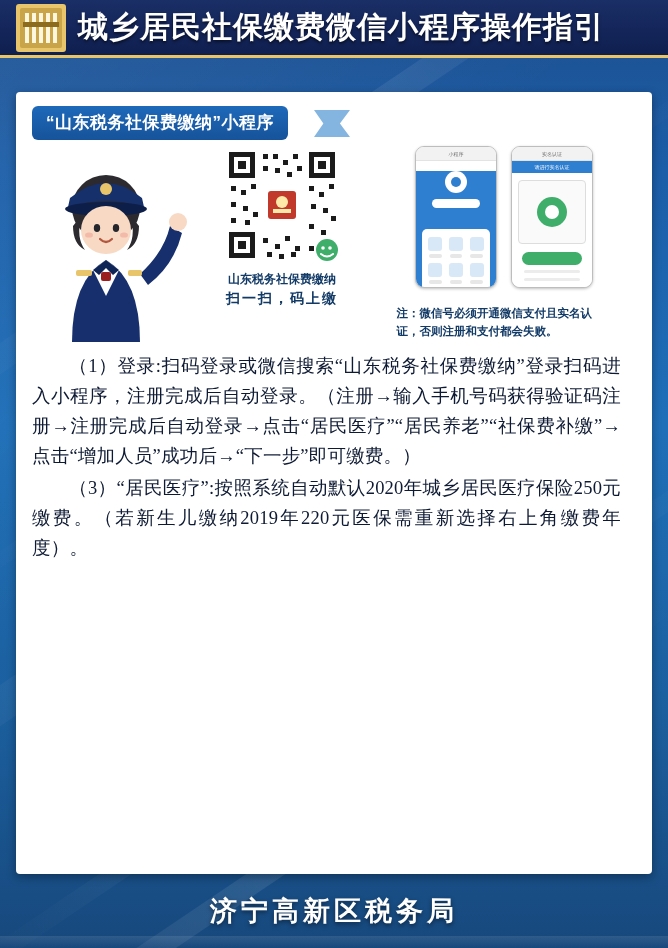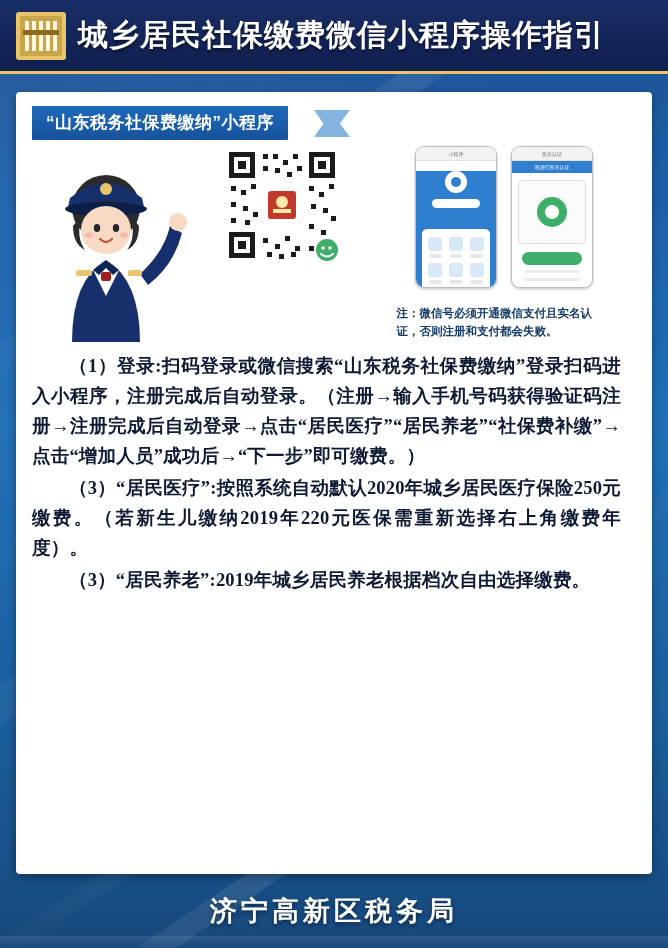--- a/index.html
+++ b/index.html
@@ -31,21 +31,21 @@
   }
   .s1 { width: 900px; height: 26px; left: -160px; top: 150px; }
   .s2 { width: 900px; height: 14px; left: -120px; top: 330px; }
   .s3 { width: 900px; height: 34px; left: -200px; top: 520px; }
   .s4 { width: 900px; height: 18px; left: -90px; top: 700px; }
   .s5 { width: 900px; height: 22px; left: -150px; top: 840px; }
 
   
   .header {
     position: relative;
-    height: 74px;
+    height: 58px;
     background: linear-gradient(180deg, #1a2f66 0%, #14255a 55%, #0f1f4e 100%);
     border-bottom: 3px solid #e8c56a;
     display: flex;
     align-items: center;
     padding-left: 14px;
     box-sizing: border-box;
   }
   .emblem {
     width: 54px;
     height: 56px;
@@ -83,21 +83,21 @@
     position: relative;
     height: 34px;
   }
   .ribbon {
     display: inline-block;
     background: linear-gradient(180deg, #1e69ba 0%, #16539a 100%);
     color: #fff;
     font-size: 17px;
     font-weight: bold;
     padding: 5px 14px 6px 14px;
-    border-radius: 1px;
+    border-radius: 6px;
     letter-spacing: 0.5px;
     font-family: "Liberation Sans", "DejaVu Sans", sans-serif;
   }
   .ribbon-tail {
     position: absolute;
     left: 282px;
     top: 4px;
     width: 36px;
     height: 27px;
     background: #6fa8dc;
@@ -196,21 +196,20 @@
     color: #0e1a33;
     font-size: 18.5px;
     line-height: 1.62;
     letter-spacing: 0.2px;
     font-family: "Liberation Serif", "DejaVu Serif", serif;
   }
   .body-text p {
     margin: 0 15px 2px 0;
     text-indent: 2em;
     text-align: justify;
-    font-weight: bold;
   }
 
   
   .footer {
     position: absolute;
     left: 0;
     right: 0;
     bottom: 0;
     height: 74px;
     display: flex;
@@ -357,20 +356,24 @@
           <rect x="42" y="42" width="34" height="34" fill="#ffffff"></rect>
           <rect x="45" y="45" width="28" height="28" rx="3" fill="#c0392b"></rect>
           <circle cx="59" cy="56" r="6" fill="#ffe9a8"></circle>
           <rect x="50" y="63" width="18" height="4" fill="#ffe9a8"></rect>
 
           <circle cx="104" cy="104" r="11" fill="#3fae6a"></circle>
           <circle cx="100" cy="102" r="1.8" fill="#fff"></circle>
           <circle cx="107" cy="102" r="1.8" fill="#fff"></circle>
           <path d="M98 108 q6 5 12 0" stroke="#fff" stroke-width="2" fill="none" stroke-linecap="round"></path>
         </svg>
+        <div class="qr-caption">
+          <div>山东税务社保费缴纳</div>
+          <div class="line2">扫一扫，码上缴</div>
+        </div>
       </div>
 
       <div class="col-phones">
         <div class="phones-row">
 
           <div class="phone phone-a">
             <div class="pbar">小程序</div>
             <div class="pbody">
               <div class="pa-head">
                   <div class="dot"></div>
@@ -419,21 +422,20 @@
           </div>
 
         </div>
         <div class="phone-note">注：微信号必须开通微信支付且实名认证，否则注册和支付都会失败。</div>
       </div>
     </div>
 
     <div class="body-text">
       <p>（1）登录:扫码登录或微信搜索“山东税务社保费缴纳”登录扫码进入小程序，注册完成后自动登录。（注册→输入手机号码获得验证码注册→注册完成后自动登录→点击“居民医疗”“居民养老”“社保费补缴”→点击“增加人员”成功后→“下一步”即可缴费。）</p>
       <p>（3）“居民医疗”:按照系统自动默认2020年城乡居民医疗保险250元缴费。（若新生儿缴纳2019年220元医保需重新选择右上角缴费年度）。</p>
-      <p>（3）“居民养老”:2019年城乡居民养老根据档次自由选择缴费。</p>
     </div>
   </div>
 
   <div class="footer">
     <div class="footer-text">济宁高新区税务局</div>
   </div>
   <div class="footer-bar"></div>
 </div>
 
 </body></html>

